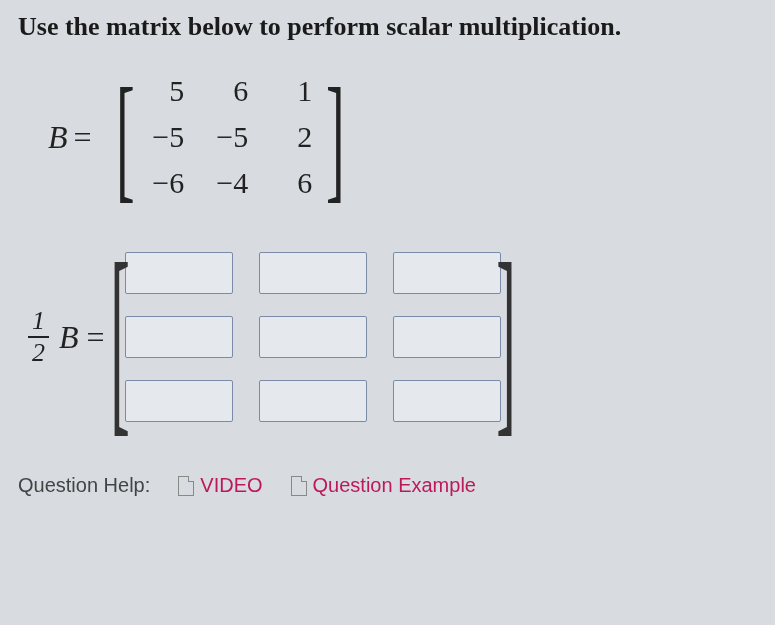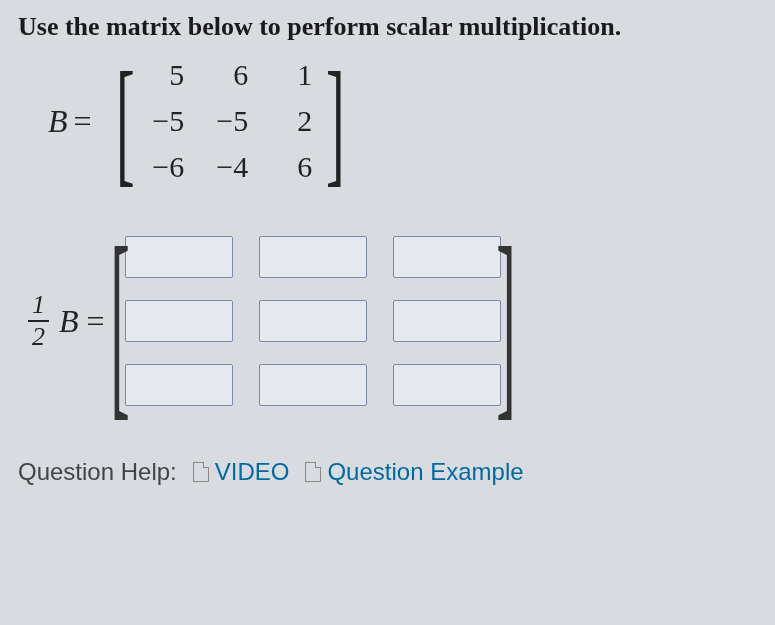--- a/index.html
+++ b/index.html
@@ -9,21 +9,21 @@
       background: #d8dce0;
       font-family: Georgia, 'Times New Roman', serif;
       color: #222;
       padding: 12px 18px;
       overflow: hidden;
     }
     .prompt {
       font-size: 26px;
       font-weight: bold;
       color: #1a1a1a;
-      margin-bottom: 12px;
+      margin-bottom: 28px;
     }
     .equation-block {
       margin-left: 30px;
       margin-bottom: 40px;
     }
     .eq-row {
       display: flex;
       align-items: center;
     }
     .lhs {
@@ -93,28 +93,28 @@
       width: 108px;
       height: 42px;
       border: 1.5px solid #7a8aa8;
       background: #e5e8ec;
       border-radius: 2px;
     }
 
     .help-row {
       display: flex;
       align-items: center;
-      gap: 16px;
+      gap: 28px;
       font-family: Arial, sans-serif;
-      font-size: 24px;
+      font-size: 20px;
       color: #555;
     }
     .help-label { color: #444; }
     .help-link {
-      color: #0369a1;
+      color: #be185d;
       display: flex;
       align-items: center;
       gap: 6px;
     }
     .doc-icon {
       width: 16px;
       height: 20px;
       border: 1.5px solid #888;
       position: relative;
       display: inline-block;

